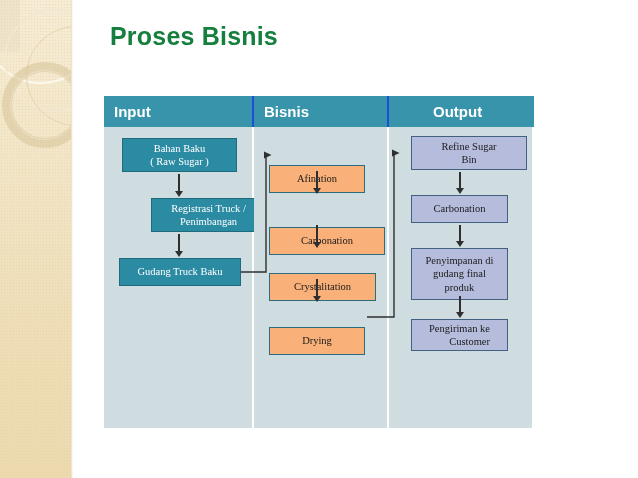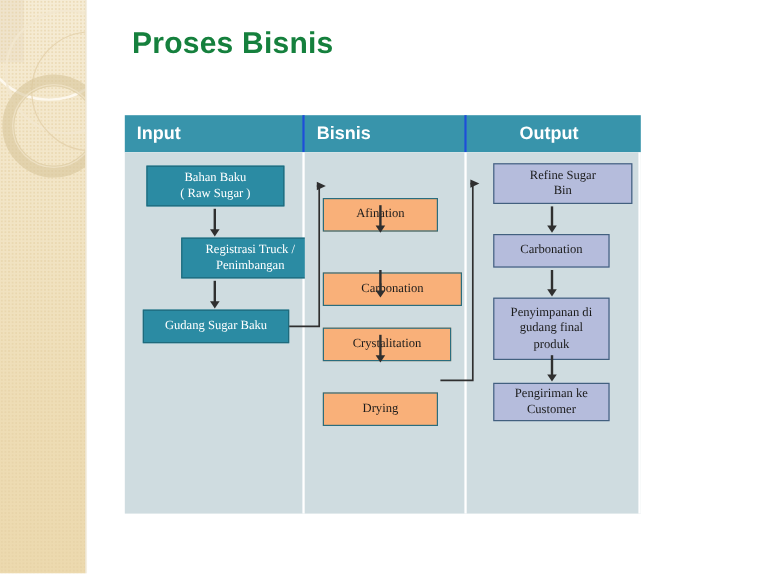--- a/index.html
+++ b/index.html
@@ -238,21 +238,21 @@
         </div>
 
         <div class="node input" style="left:18px; top:71px; width:115px; height:34px;margin-left:29px;">Registrasi Truck /
 Penimbangan</div>
 
         <div class="varrow" style="left:70px; top:107px; height:23px;">
           <div class="shaft"></div>
           <div class="head"></div>
         </div>
 
-        <div class="node input" style="left:15px; top:131px; width:122px; height:28px;">Gudang Sugar Baku</div>
+        <div class="node input" style="left:15px; top:131px; width:122px; height:28px;">Gudang Truck Baku</div>
       </div>
 
       <div class="td c2">
         <div class="node proses" style="left:15px; top:14px; width:96px; height:28px;">Afination</div>
 
         <div class="varrow" style="left:58px; top:44px; height:23px;">
           <div class="shaft"></div>
           <div class="head"></div>
         </div>
 
@@ -291,21 +291,21 @@
 
         <div class="node output" style="left:22px; top:121px; width:97px; height:52px;">Penyimpanan di
 gudang final
 produk</div>
 
         <div class="varrow" style="left:66px; top:169px; height:22px;">
           <div class="shaft"></div>
           <div class="head"></div>
         </div>
 
-        <div class="node output" style="left:22px; top:192px; width:97px; height:32px;">Pengiriman ke
+        <div class="node output" style="left:22px; top:192px; width:97px; height:32px;text-align:right;">Pengiriman ke
 Customer</div>
       </div>
 
       <svg class="connector-layer" viewBox="0 0 430 301">
 
         <path d="M 137 145 L 162 145 L 162 28 L 160 28" fill="none" stroke="#2f2f2f" stroke-width="1.4"></path>
         <polygon points="160,24.5 167.5,28 160,31.5" fill="#2f2f2f"></polygon>
 
         <path d="M 263 190 L 290 190 L 290 26 L 288 26" fill="none" stroke="#2f2f2f" stroke-width="1.4"></path>
         <polygon points="288,22.5 295.5,26 288,29.5" fill="#2f2f2f"></polygon>

